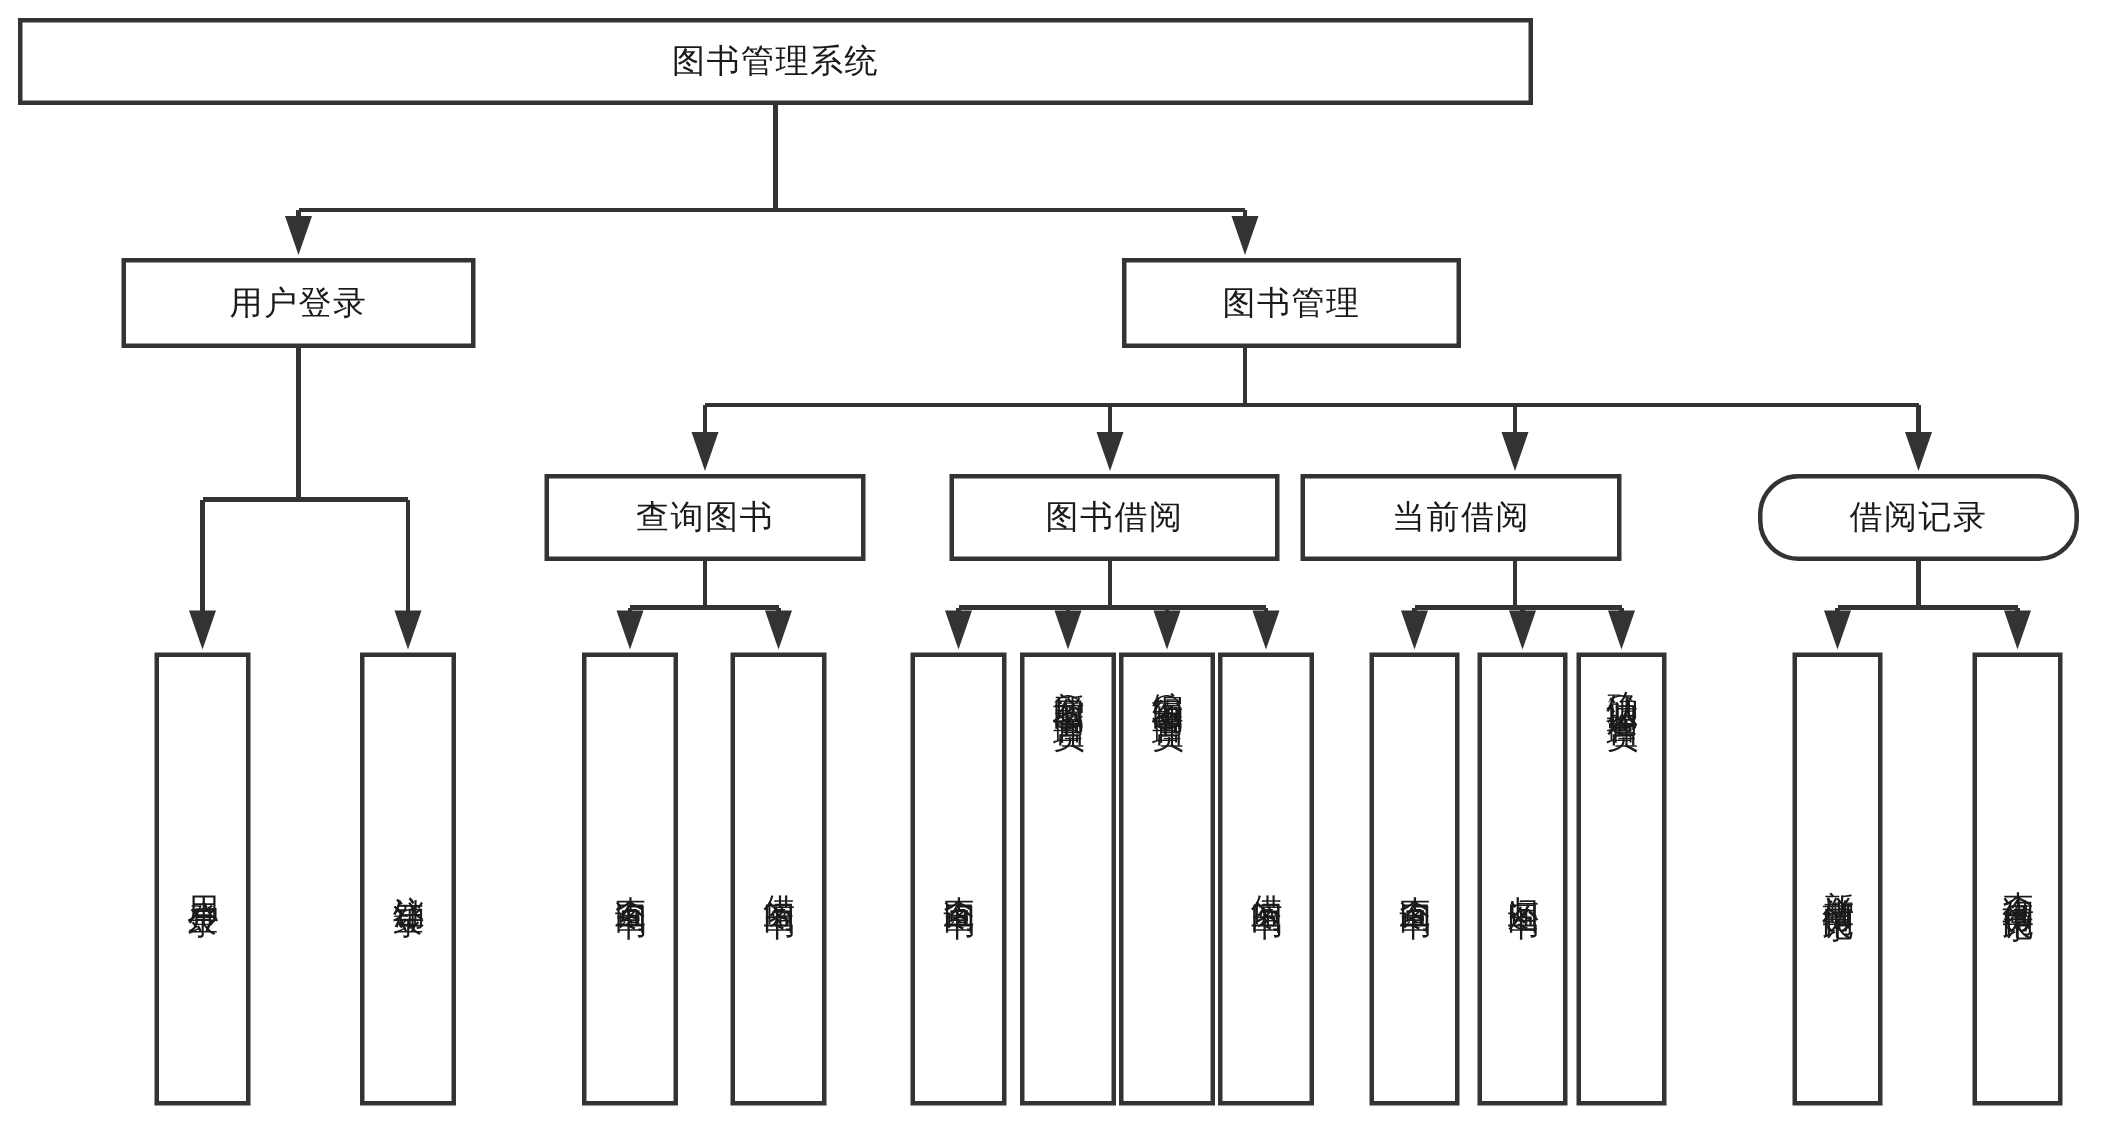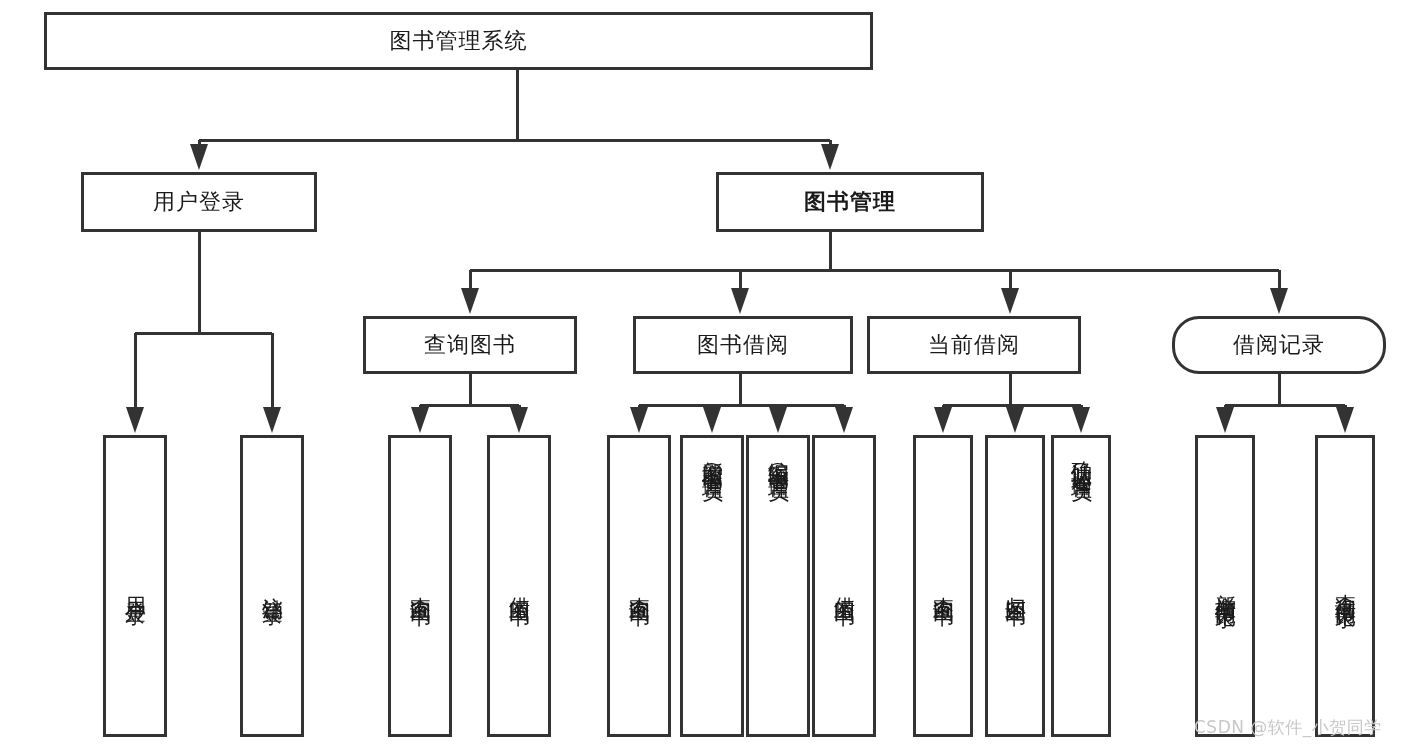--- a/index.html
+++ b/index.html
@@ -112,29 +112,29 @@
       <line x1="1081" y1="405" x2="1081" y2="407" stroke="#333333" stroke-width="3" shape-rendering="crispEdges"></line>
       <polygon points="1072,407 1090,407 1081,433" fill="#333333"></polygon>
       <line x1="1279" y1="374" x2="1279" y2="405" stroke="#333333" stroke-width="3" shape-rendering="crispEdges"></line>
       <line x1="1225" y1="405" x2="1345" y2="405" stroke="#333333" stroke-width="3" shape-rendering="crispEdges"></line>
       <line x1="1225" y1="405" x2="1225" y2="407" stroke="#333333" stroke-width="3" shape-rendering="crispEdges"></line>
       <polygon points="1216,407 1234,407 1225,433" fill="#333333"></polygon>
       <line x1="1345" y1="405" x2="1345" y2="407" stroke="#333333" stroke-width="3" shape-rendering="crispEdges"></line>
       <polygon points="1336,407 1354,407 1345,433" fill="#333333"></polygon>
     </svg>
 
-  <div class="node horiz" id="root-node" style="left: 12px; top: 12px; width: 829px; height: 58px; margin-left: 32px;">
+  <div class="node horiz" id="root-node" style="left: 12px; top: 12px; width: 1010px; height: 58px;">
     <span>图书管理系统</span>
   </div>
 
   <div id="level2-container">
       <div class="node horiz" style="left: 81px; top: 172px; width: 236px; height: 60px;">
         <span>用户登录</span>
       </div>
-      <div class="node horiz" style="left: 716px; top: 172px; width: 268px; height: 60px; font-weight: bold;">
+      <div class="node horiz" style="left: 748px; top: 172px; width: 226px; height: 60px;">
         <span>图书管理</span>
       </div>
     </div>
   <div id="level3-container">
       <div class="node horiz" style="left: 363px; top: 316px; width: 214px; height: 58px;">
         <span>查询图书</span>
       </div>
       <div class="node horiz" style="left: 633px; top: 316px; width: 220px; height: 58px;">
         <span>图书借阅</span>
       </div>
@@ -180,15 +180,14 @@
         <span>确认归还（管理员）</span>
       </div>
       <div class="node vert" style="left: 1195px; top: 435px; width: 60px; height: 302px;">
         <span>新增借阅记录</span>
       </div>
       <div class="node vert" style="left: 1315px; top: 435px; width: 60px; height: 302px;">
         <span>查询借阅记录</span>
       </div>
     </div>
 
-  <div class="watermark" style="left: 1194px; top: 716px;">CSDN @软件_小贺同学</div>
 
 </div>
 
 </body></html>

